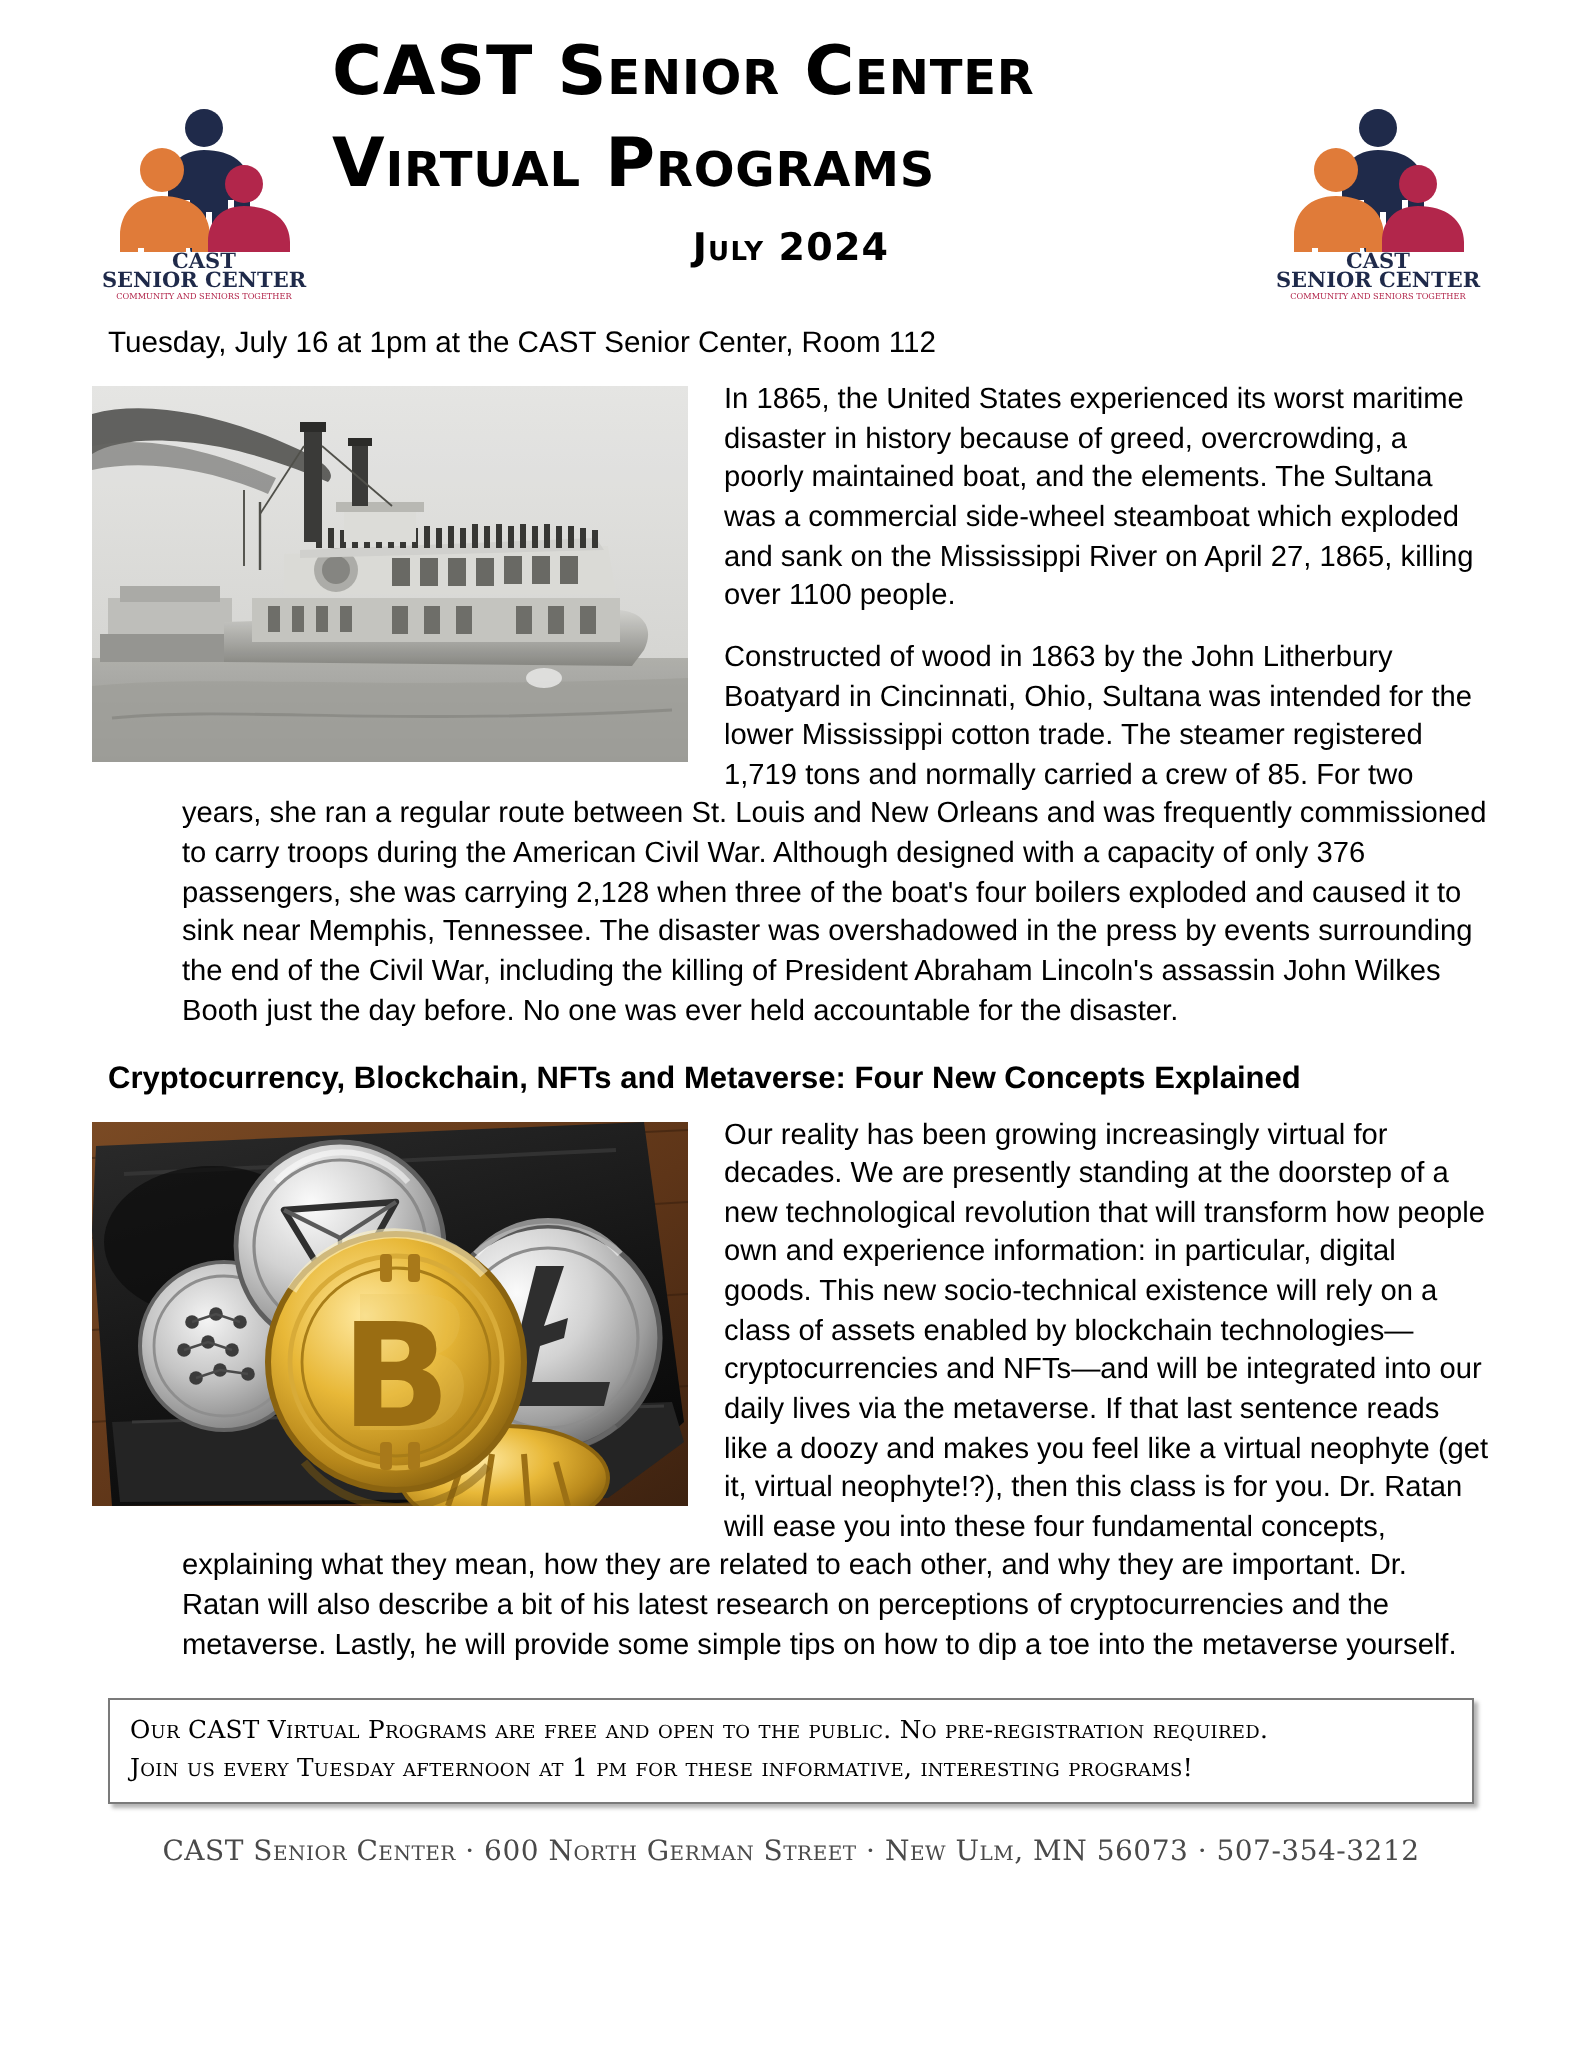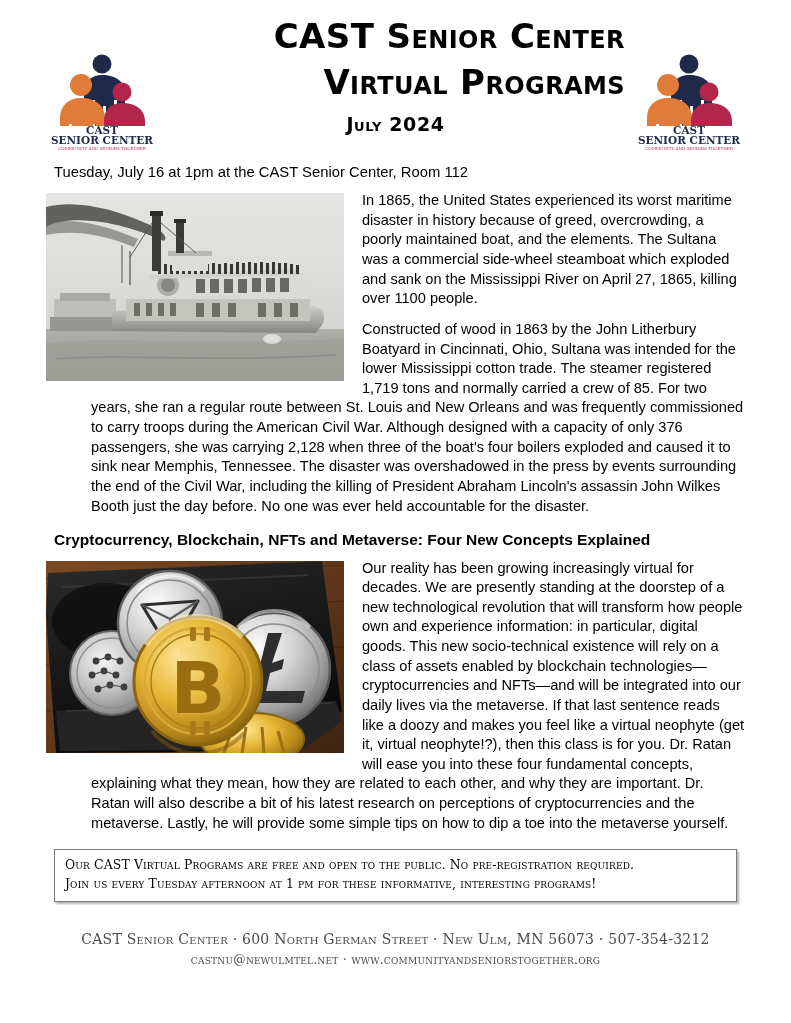--- a/index.html
+++ b/index.html
@@ -34,21 +34,21 @@
     position: absolute;
     top: 48px;
     width: 104px;
     height: 104px;
   }
   .logo.left  { left: 4px; }
   .logo.right { right: 4px; }
   .logo svg { display: block; width: 100%; height: 100%; }
 
   .titles {
-    text-align: right;
+    text-align: left;
     padding: 0 120px;
   }
   .title-line {
     font-family: "DejaVu Sans", sans-serif;
     font-weight: bold;
     font-size: 34px;
     line-height: 1.34;
     letter-spacing: 0.4px;
     font-variant: small-caps;
     white-space: nowrap;
@@ -115,21 +115,21 @@
   .notice-line {
     font-family: "DejaVu Serif", serif;
     font-size: 12.4px;
     font-variant: small-caps;
     letter-spacing: 0.15px;
     line-height: 1.5;
     white-space: nowrap;
   }
 
   .contact {
-    margin-top: 27px;
+    margin-top: 14px;
     text-align: center;
     color: #4a4a4a;
   }
   .contact-line {
     font-family: "DejaVu Serif", serif;
     font-variant: small-caps;
     letter-spacing: 0.25px;
     line-height: 1.55;
     white-space: nowrap;
   }
@@ -420,16 +420,15 @@
     </div>
   </div>
 
   <div class="notice">
     <div class="notice-line">Our CAST Virtual Programs are free and open to the public. No pre-registration required.</div>
     <div class="notice-line">Join us every Tuesday afternoon at 1 pm for these informative, interesting programs!</div>
   </div>
 
   <div class="contact">
     <div class="contact-line l1">CAST Senior Center · 600 North German Street · New Ulm, MN 56073 · 507-354-3212</div>
-    <div class="contact-line l2">castnu@newulmtel.net · www.communityandseniorstogether.org</div>
   </div>
 
 </div>
 
 </body></html>

